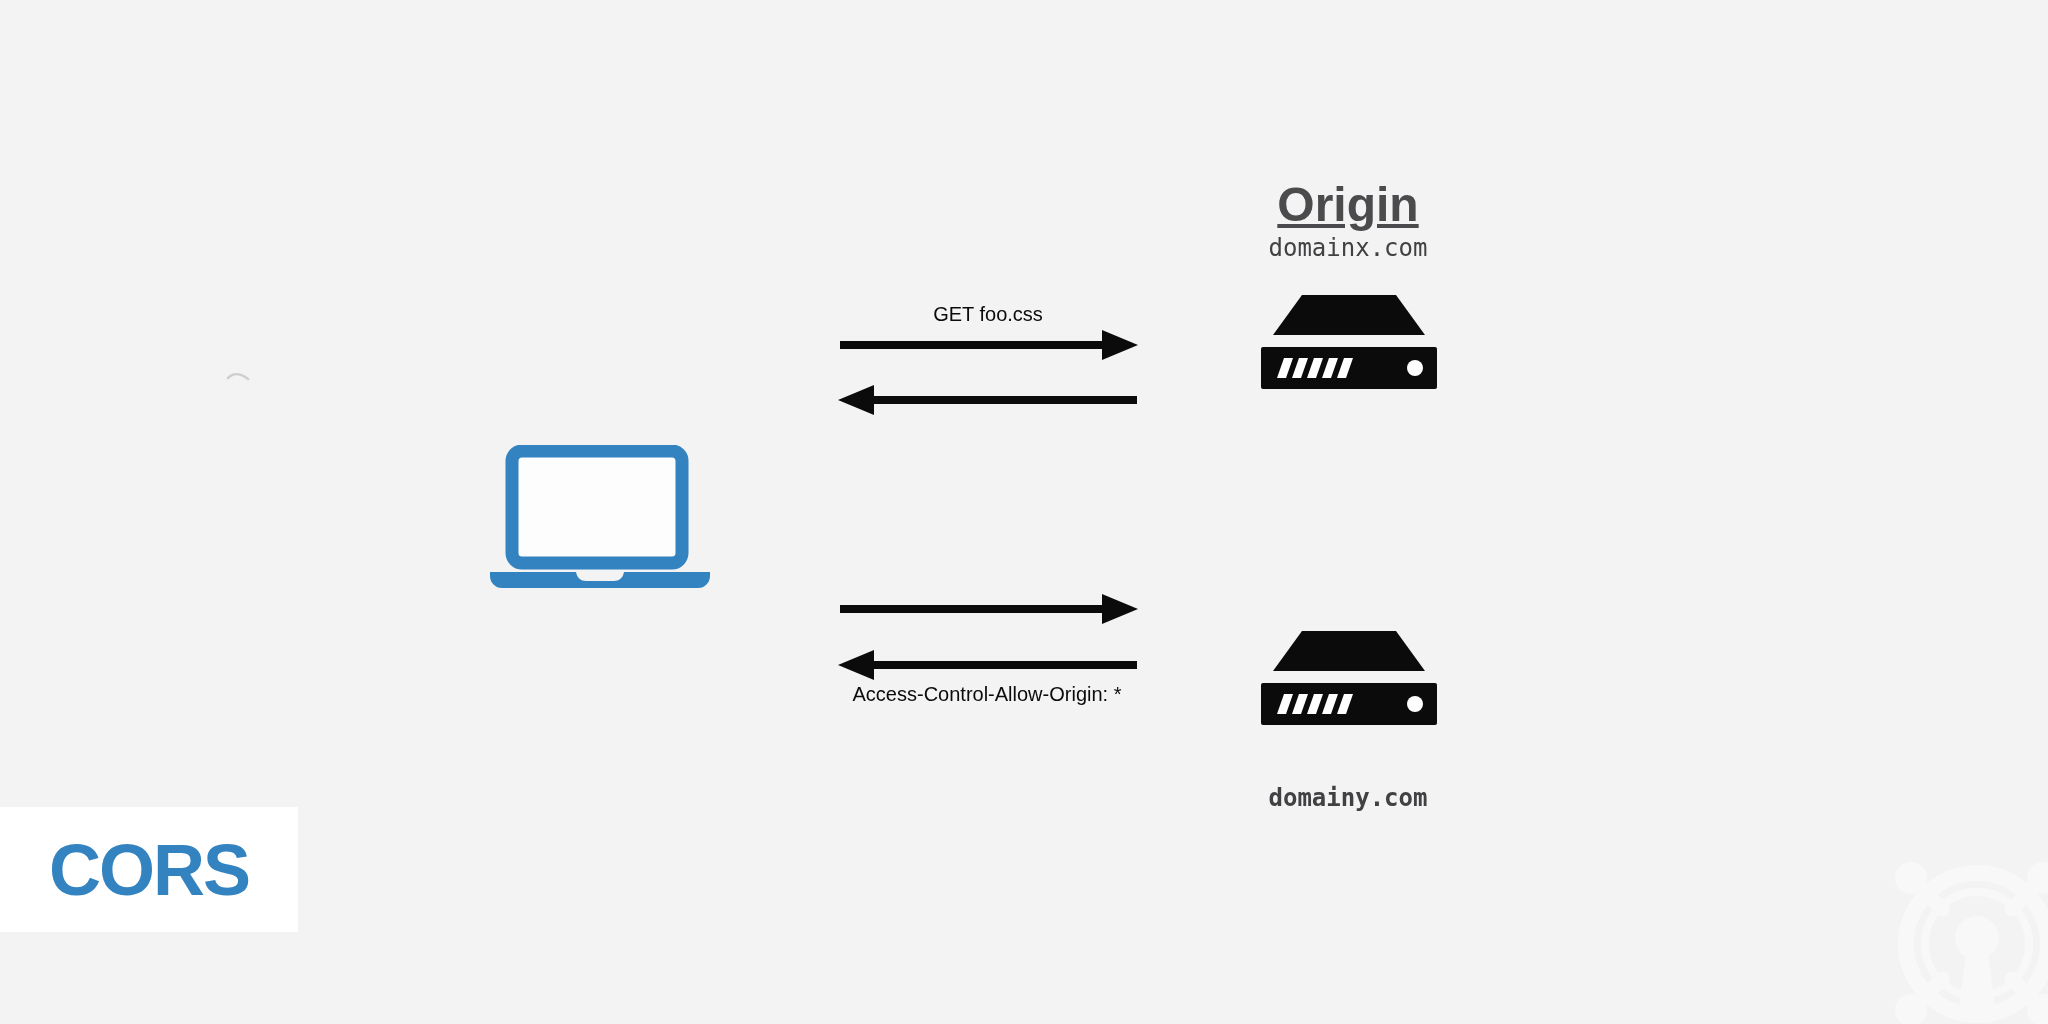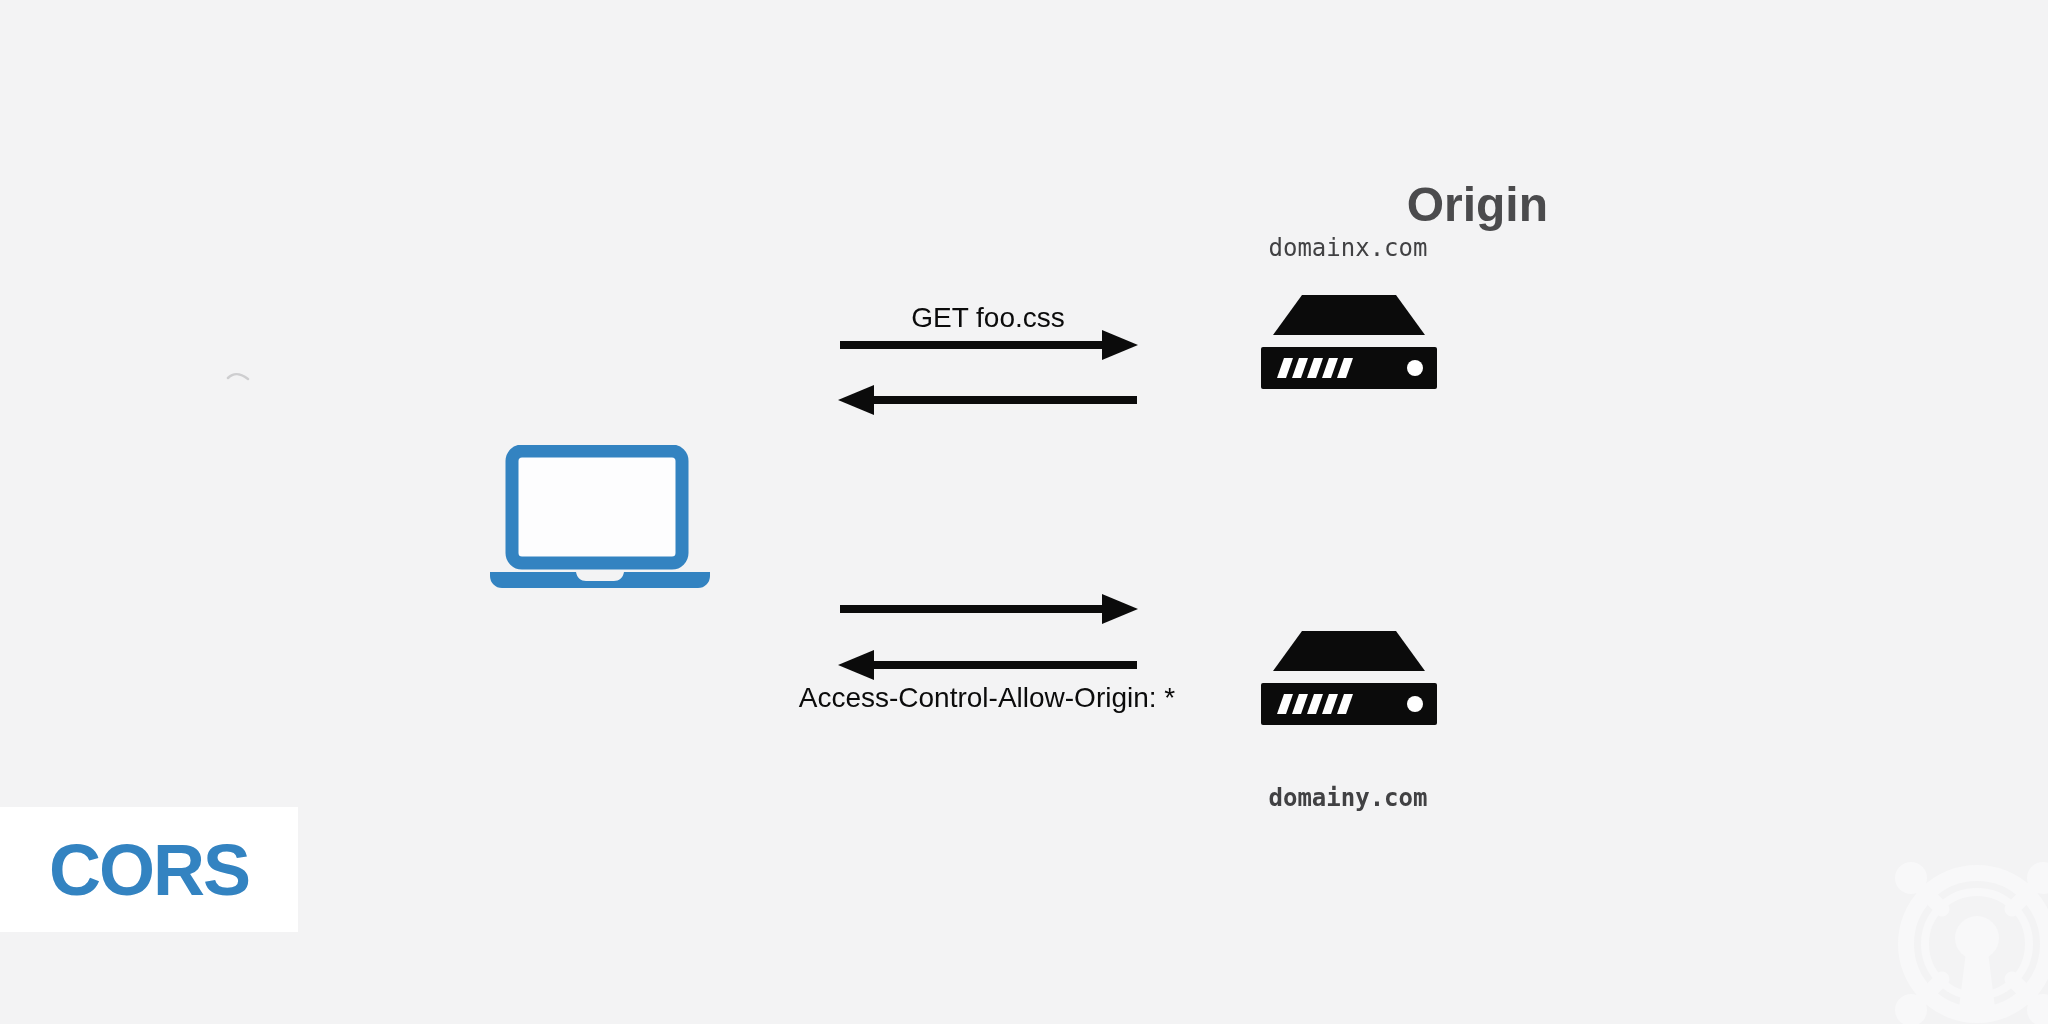--- a/index.html
+++ b/index.html
@@ -16,29 +16,29 @@
   .stage{
     position:relative;
     width:2048px;height:1024px;
     background:var(--bg);
     overflow:hidden;
     font-family:"Liberation Sans","DejaVu Sans",sans-serif;
   }
   .abs{position:absolute;}
   .big-title{
     font-size:48px;font-weight:700;color:var(--title);
-    text-align:right;line-height:1;letter-spacing:0;
+    text-align:center;line-height:1;letter-spacing:0;text-decoration:underline;
   }
   .big-title.wide{font-size:52px;letter-spacing:-1px;}
   .mono-domain{
     font-family:"DejaVu Sans Mono","Liberation Mono",monospace;
     font-size:24px;color:var(--mono);text-align:center;line-height:1;
   }
   .msg{
-    font-size:28px;color:var(--ink);text-align:center;line-height:1;
+    font-size:20px;color:var(--ink);text-align:center;line-height:1;
   }
   .msg.two-line{line-height:39px;}
   .cors-badge{
     left:0;top:807px;width:298px;height:125px;
     background:var(--card);
     display:flex;align-items:center;justify-content:center;text-align:right;
   }
   .cors-badge span{
     font-size:72px;font-weight:700;color:var(--accent);letter-spacing:-2px;
   }

